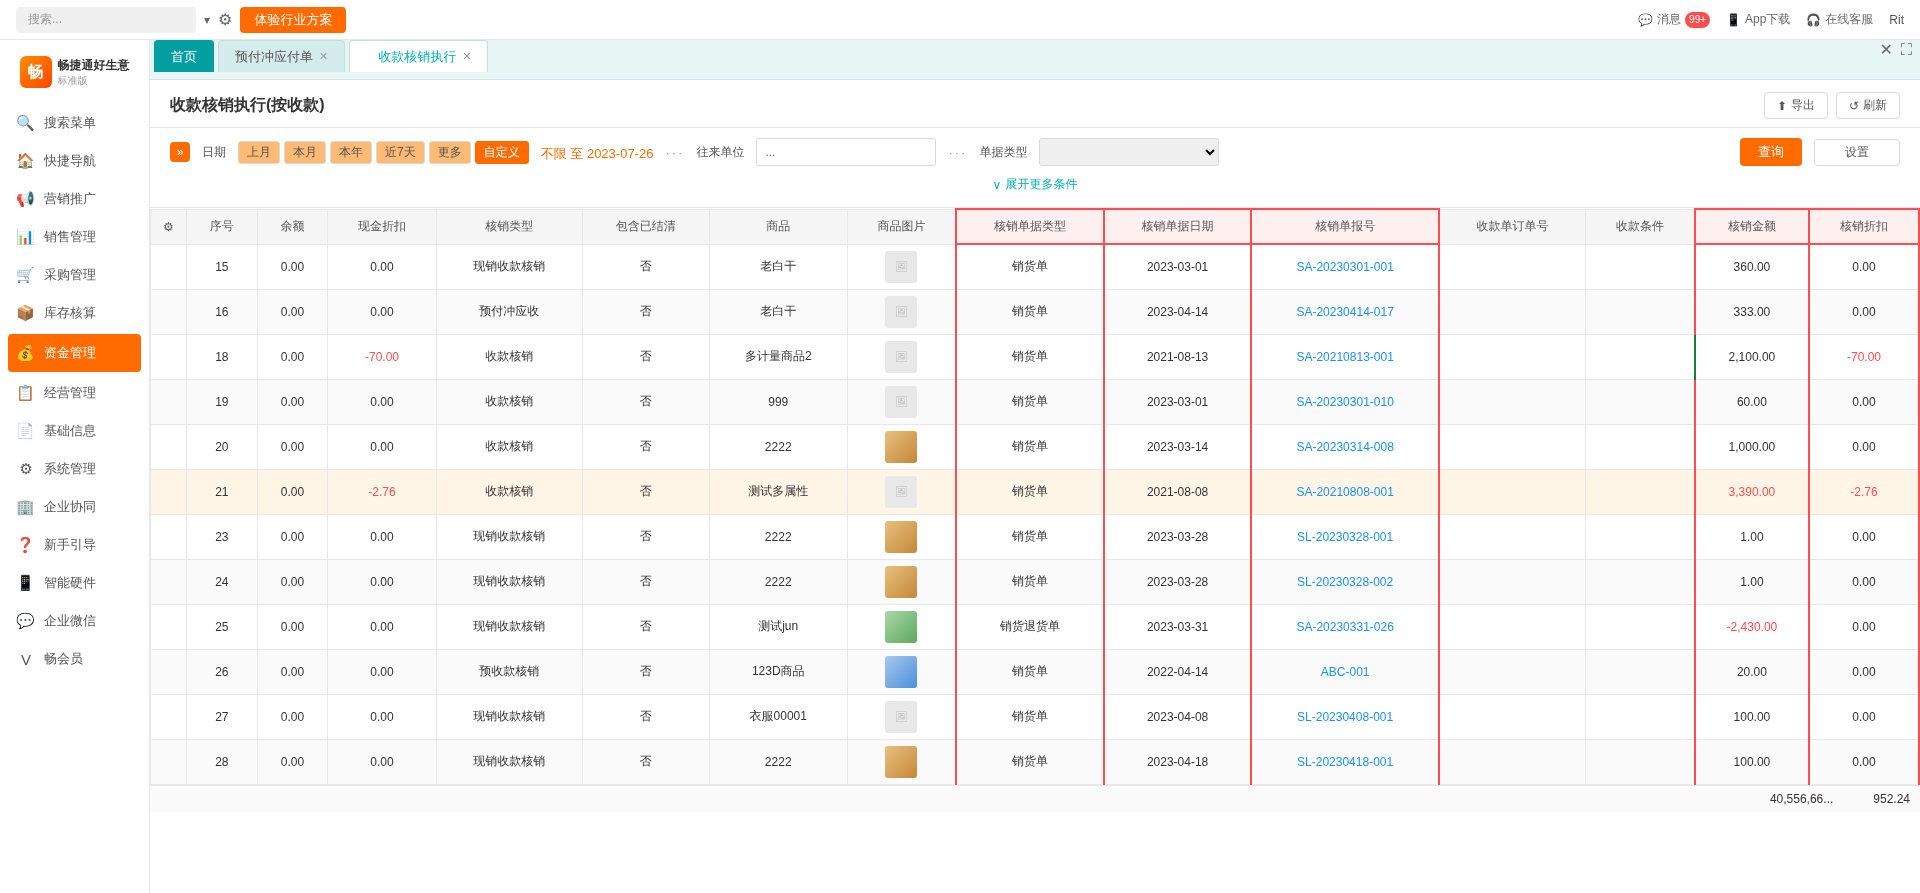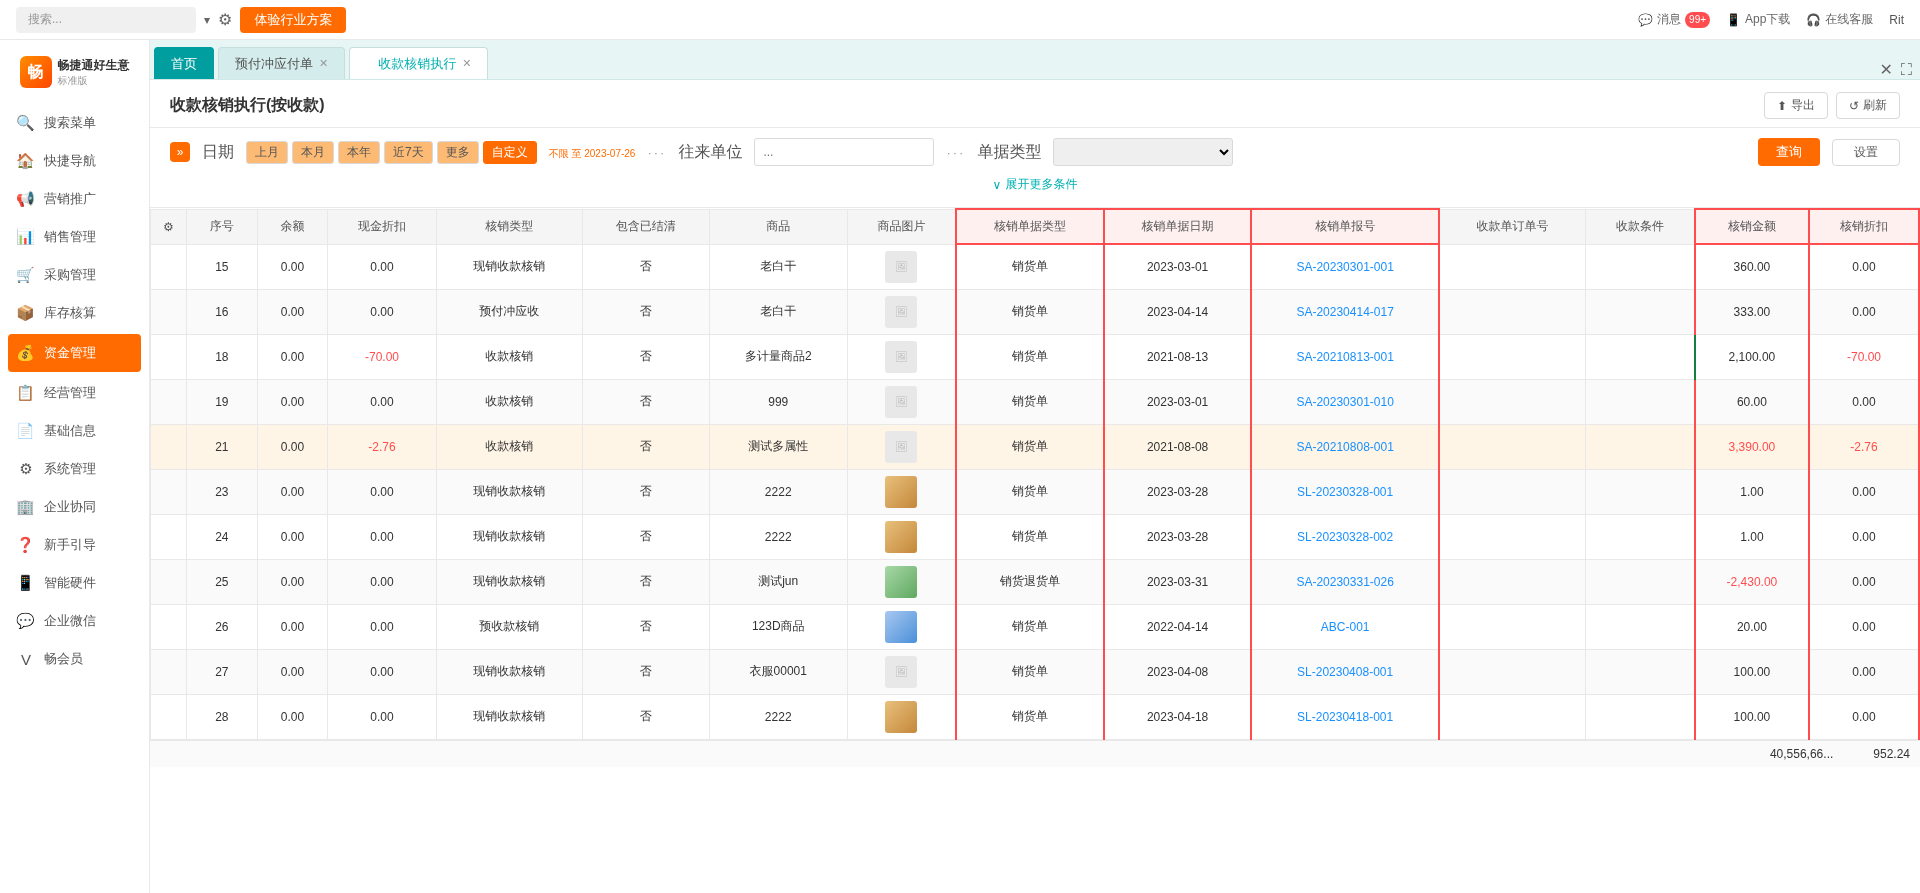--- a/index.html
+++ b/index.html
@@ -60,21 +60,21 @@
     .sidebar-item .icon { font-size: 15px; width: 20px; text-align: center; }
 
     
     .main { flex: 1; display: flex; flex-direction: column; overflow: hidden; }
 
     
     .tab-bar {
       height: 40px;
       background: #e8f5f5;
       display: flex;
-      align-items: flex-end;
+      align-items: flex-start;
       padding: 0 0 0 0;
       border-bottom: 1px solid #d0e8e8;
       position: relative;
     }
     .tab {
       height: 32px;
       padding: 0 16px;
       display: flex;
       align-items: center;
       gap: 6px;
@@ -123,21 +123,21 @@
       color: #555;
     }
 
     
     .filter-bar {
       background: #fff;
       border-bottom: 1px solid #e8e8e8;
       padding: 10px 20px;
     }
     .filter-row { display: flex; align-items: center; gap: 12px; flex-wrap: wrap; }
-    .filter-label { font-size: 16px; color: #555; white-space: nowrap; }
+    .filter-label { font-size: 12px; color: #555; white-space: nowrap; }
     .filter-date-btns { display: flex; gap: 4px; }
     .date-btn {
       padding: 2px 8px;
       border: 1px solid #d9d9d9;
       border-radius: 3px;
       background: #fdba74;
       font-size: 12px;
       cursor: pointer;
       color: #555;
     }
@@ -165,21 +165,21 @@
       border-radius: 4px;
       padding: 5px 18px;
       cursor: pointer;
       font-size: 13px;
     }
     .setting-btn {
       background: #fff;
       color: #555;
       border: 1px solid #d9d9d9;
       border-radius: 4px;
-      padding: 4px 21px;
+      padding: 4px 30px;
       cursor: pointer;
       font-size: 12px;
     }
     .expand-btn {
       display: inline-flex;
       align-items: center;
       gap: 4px;
       font-size: 12px;
       color: #00b0b0;
       cursor: pointer;
@@ -290,21 +290,21 @@
       font-size: 12px;
       display: flex;
       align-items: center;
       justify-content: center;
     }
 
     
     .user-label { font-size: 12px; color: #555; }
 
     
-    .date-below { font-size: 10px; color: #ff6b00; margin-top: 3px; }
+    .date-below { font-size: 13px; color: #ff6b00; margin-top: 3px; }
   </style>
 </head>
 <body>
 
 <div class="top-bar">
   <div class="top-bar-left">
     <div class="top-bar-search-area">
       <span class="top-bar-search-text">搜索...</span>
     </div>
     <span class="dropdown-btn">▾</span>
@@ -572,20 +572,39 @@
                 </div>
               </td>
       <td style="border-left:2px solid #ff4d4f;border-right:2px solid #ff4d4f;">销货单</td>
       <td style="border-left:2px solid #ff4d4f;border-right:2px solid #ff4d4f;">2023-03-01</td>
       <td style="border-left:2px solid #ff4d4f;border-right:2px solid #ff4d4f;"><a class="link-text">SA-20230301-010</a></td>
       <td></td>
       <td></td>
       <td class="" style="border-left:2px solid #ff4d4f;border-right:2px solid #ff4d4f;">60.00</td>
       <td class="" style="border-left:2px solid #ff4d4f;border-right:2px solid #ff4d4f;">0.00</td>
     </tr>
+            <tr>
+      <td></td>
+      <td>20</td>
+      <td>0.00</td>
+      <td class="">0.00</td>
+      <td>收款核销</td>
+      <td>否</td>
+      <td>2222</td>
+      <td>
+                <div class="thumb-img"></div>
+              </td>
+      <td style="border-left:2px solid #ff4d4f;border-right:2px solid #ff4d4f;">销货单</td>
+      <td style="border-left:2px solid #ff4d4f;border-right:2px solid #ff4d4f;">2023-03-14</td>
+      <td style="border-left:2px solid #ff4d4f;border-right:2px solid #ff4d4f;"><a class="link-text">SA-20230314-008</a></td>
+      <td></td>
+      <td></td>
+      <td class="" style="border-left:2px solid #ff4d4f;border-right:2px solid #ff4d4f;">1,000.00</td>
+      <td class="" style="border-left:2px solid #ff4d4f;border-right:2px solid #ff4d4f;">0.00</td>
+    </tr>
             <tr class="highlighted">
       <td></td>
       <td>21</td>
       <td>0.00</td>
       <td class="red-text">-2.76</td>
       <td>收款核销</td>
       <td>否</td>
       <td>测试多属性</td>
       <td>
                 <div class="thumb-placeholder">

